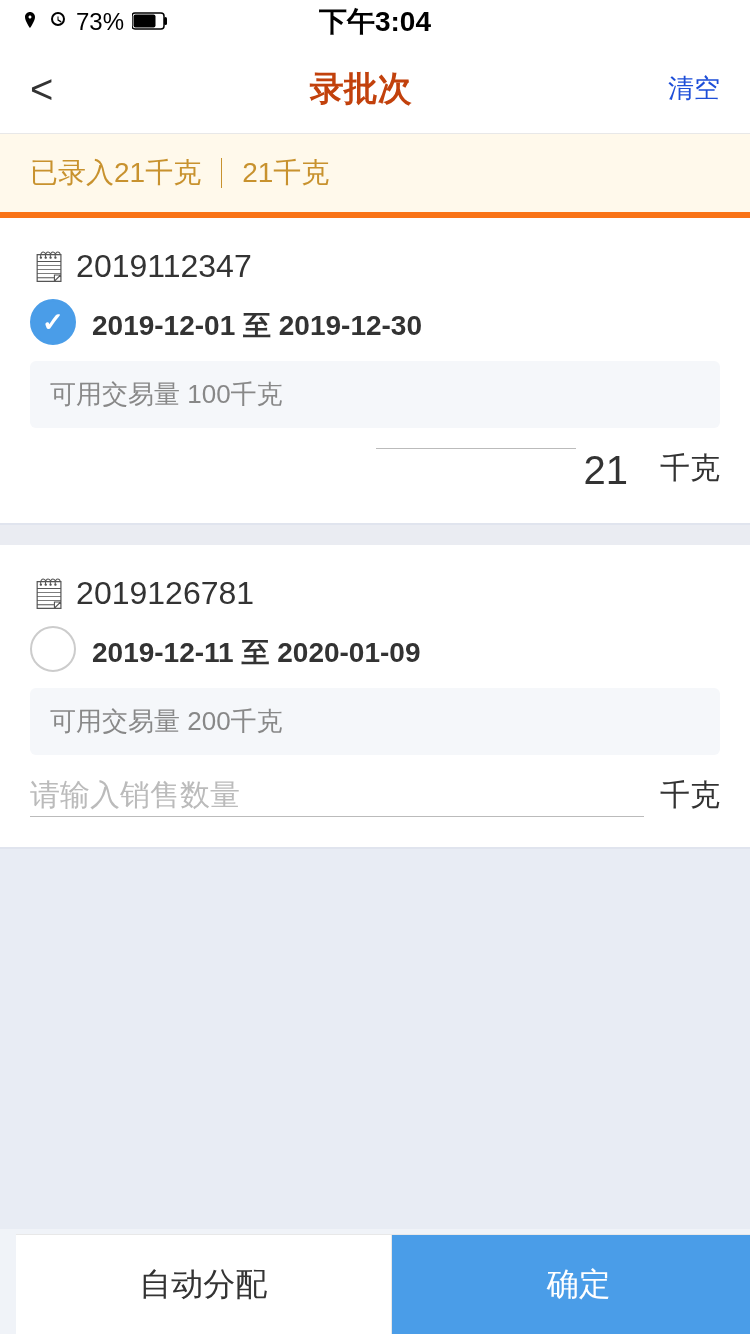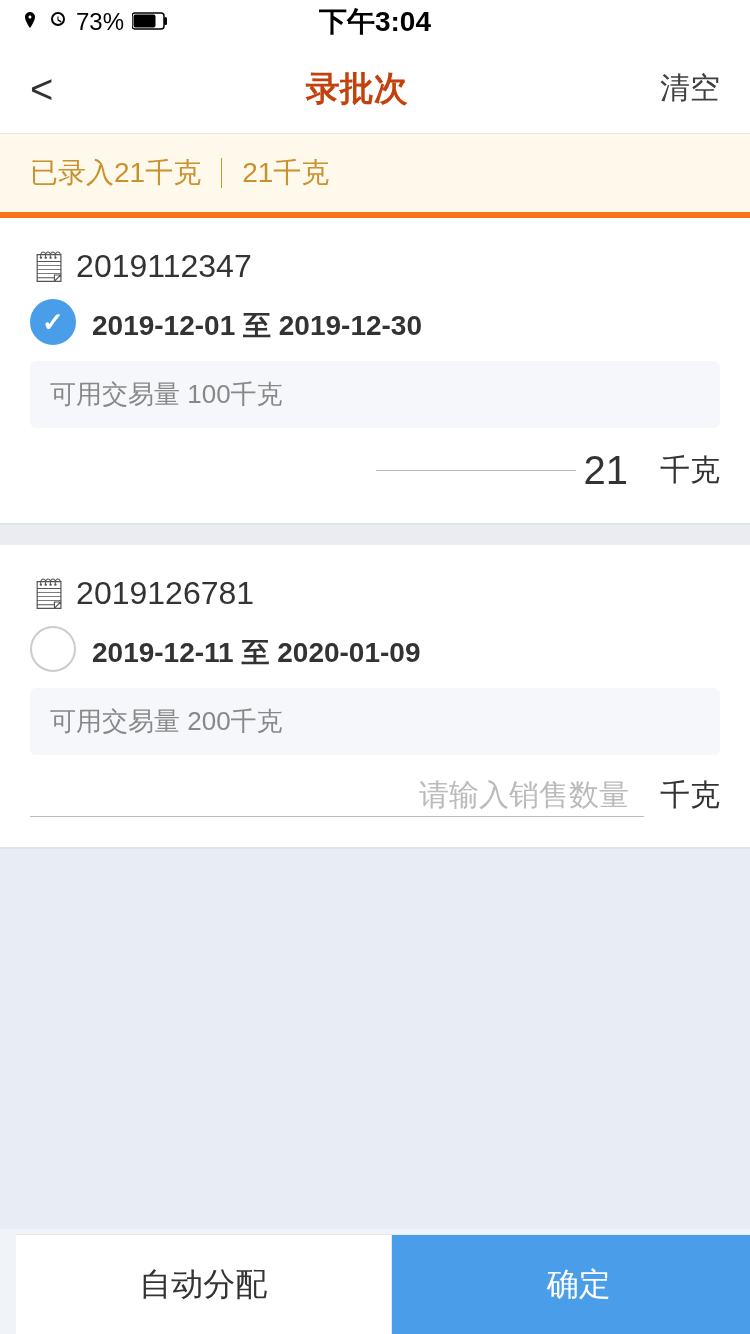--- a/index.html
+++ b/index.html
@@ -62,22 +62,22 @@
       color: #333;
       cursor: pointer;
       line-height: 1;
     }
     .nav-title {
       font-size: 34px;
       font-weight: 600;
       color: #c2410c;
     }
     .nav-action {
-      font-size: 30px;
-      color: #404040;
+      font-size: 26px;
+      color: #1d4ed8;
       cursor: pointer;
     }
 
     
     .info-banner {
       width: 750px;
       background: #fff9eb;
       padding: 20px 30px;
       display: flex;
       align-items: center;
@@ -165,21 +165,21 @@
     .avail-text {
       font-size: 26px;
       color: #888;
     }
 
     .amount-wrapper {
       width: 750px;
       background: #fff;
       padding: 20px 30px 30px 30px;
       display: flex;
-      align-items: center;
+      align-items: flex-start;
       justify-content: flex-end;
       gap: 0;
       border-bottom: 2px solid #e0e4ee;
     }
     .amount-value {
       font-size: 40px;
       color: #333;
       font-weight: 500;
       margin-right: 16px;
     }
@@ -226,21 +226,20 @@
       display: flex;
       align-items: baseline;
       justify-content: flex-end;
       flex: 1;
     }
     .input-field {
       border: none;
       outline: none;
       font-size: 30px;
       color: #ec4899;
-      text-align: right;
       background: transparent;
       flex: 1;
       border-bottom: 1px solid #bbb;
       padding-bottom: 4px;
     }
     .input-field::placeholder {
       color: #bbb;
     }
 
     

